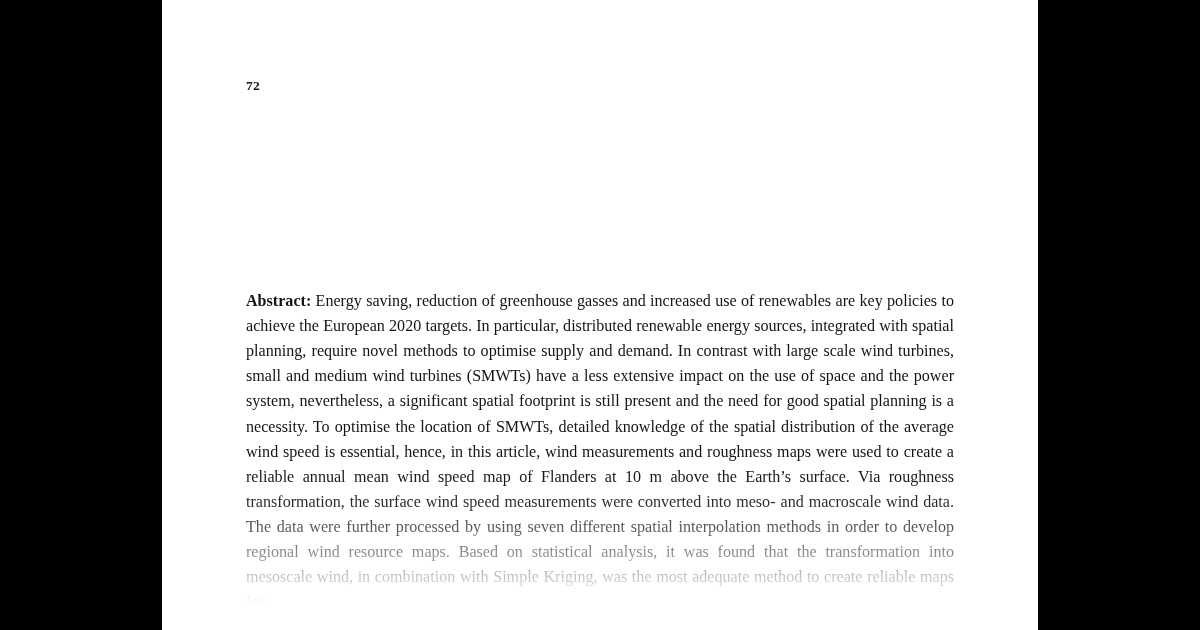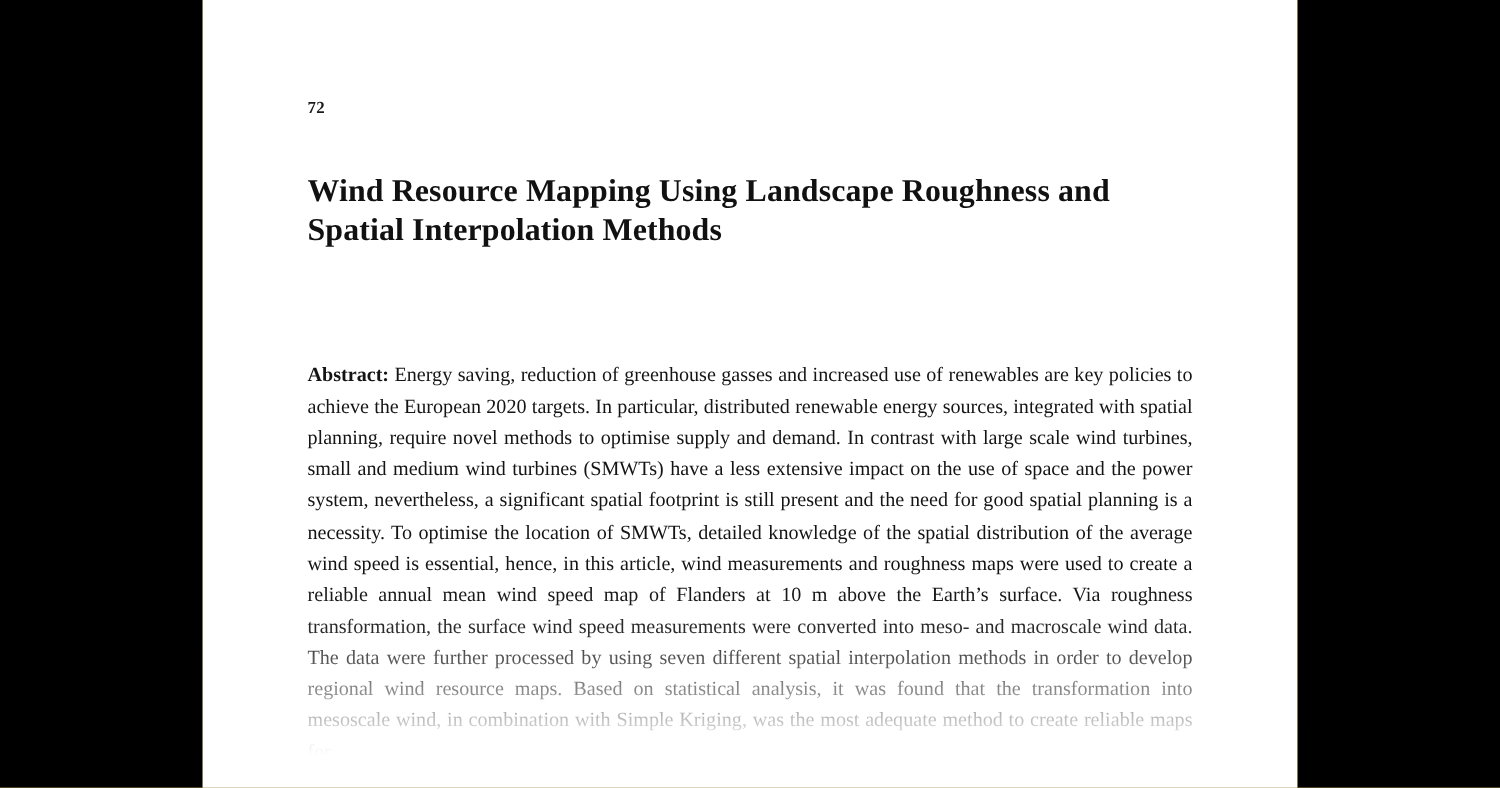--- a/index.html
+++ b/index.html
@@ -10,22 +10,21 @@
   body {
     width: 1200px;
     height: 630px;
     overflow: hidden;
     font-family: "Liberation Serif", "DejaVu Serif", serif;
   }
   .viewport {
     position: relative;
     width: 1200px;
     height: 630px;
-    background: #fde047;
-    text-decoration: underline;
+    background: #fca5a5;
   }
   .page {
     position: absolute;
     left: 162px;
     top: 0;
     width: 876px;
     height: 630px;
     background: #ffffff;
     overflow: hidden;
   }
@@ -116,21 +115,20 @@
 </head>
 <body>
 
 <div class="viewport">
 
   <div class="page">
     <div class="page-inner">
 
       <div class="page-number">72</div>
 
-      <h1 class="title">Wind Resource Mapping Using Landscape Roughness and Spatial Interpolation Methods</h1>
 
 
       <p class="abstract">
         <span class="abstract-label">Abstract:</span><span> Energy saving, reduction of greenhouse gasses and increased use of renewables are key policies to achieve the European 2020 targets. In particular, distributed renewable energy sources, integrated with spatial planning, require novel methods to optimise supply and demand. In contrast with large scale wind turbines, small and medium wind turbines (SMWTs) have a less extensive impact on the use of space and the power system, nevertheless, a significant spatial footprint is still present and the need for good spatial planning is a necessity. To optimise the location of SMWTs, detailed knowledge of the spatial distribution of the average wind speed is essential, hence, in this article, wind measurements and roughness maps were used to create a reliable annual mean wind speed map of Flanders at 10 m above the Earth’s surface. Via roughness transformation, the surface wind speed measurements were converted into meso- and macroscale wind data. The data were further processed by using seven different spatial interpolation methods in order to develop regional wind resource maps. Based on statistical analysis, it was found that the transformation into mesoscale wind, in combination with Simple Kriging, was the most adequate method to create reliable maps for</span>
       </p>
 
     </div>
 
     <div class="fade-overlay"></div>
   </div>

